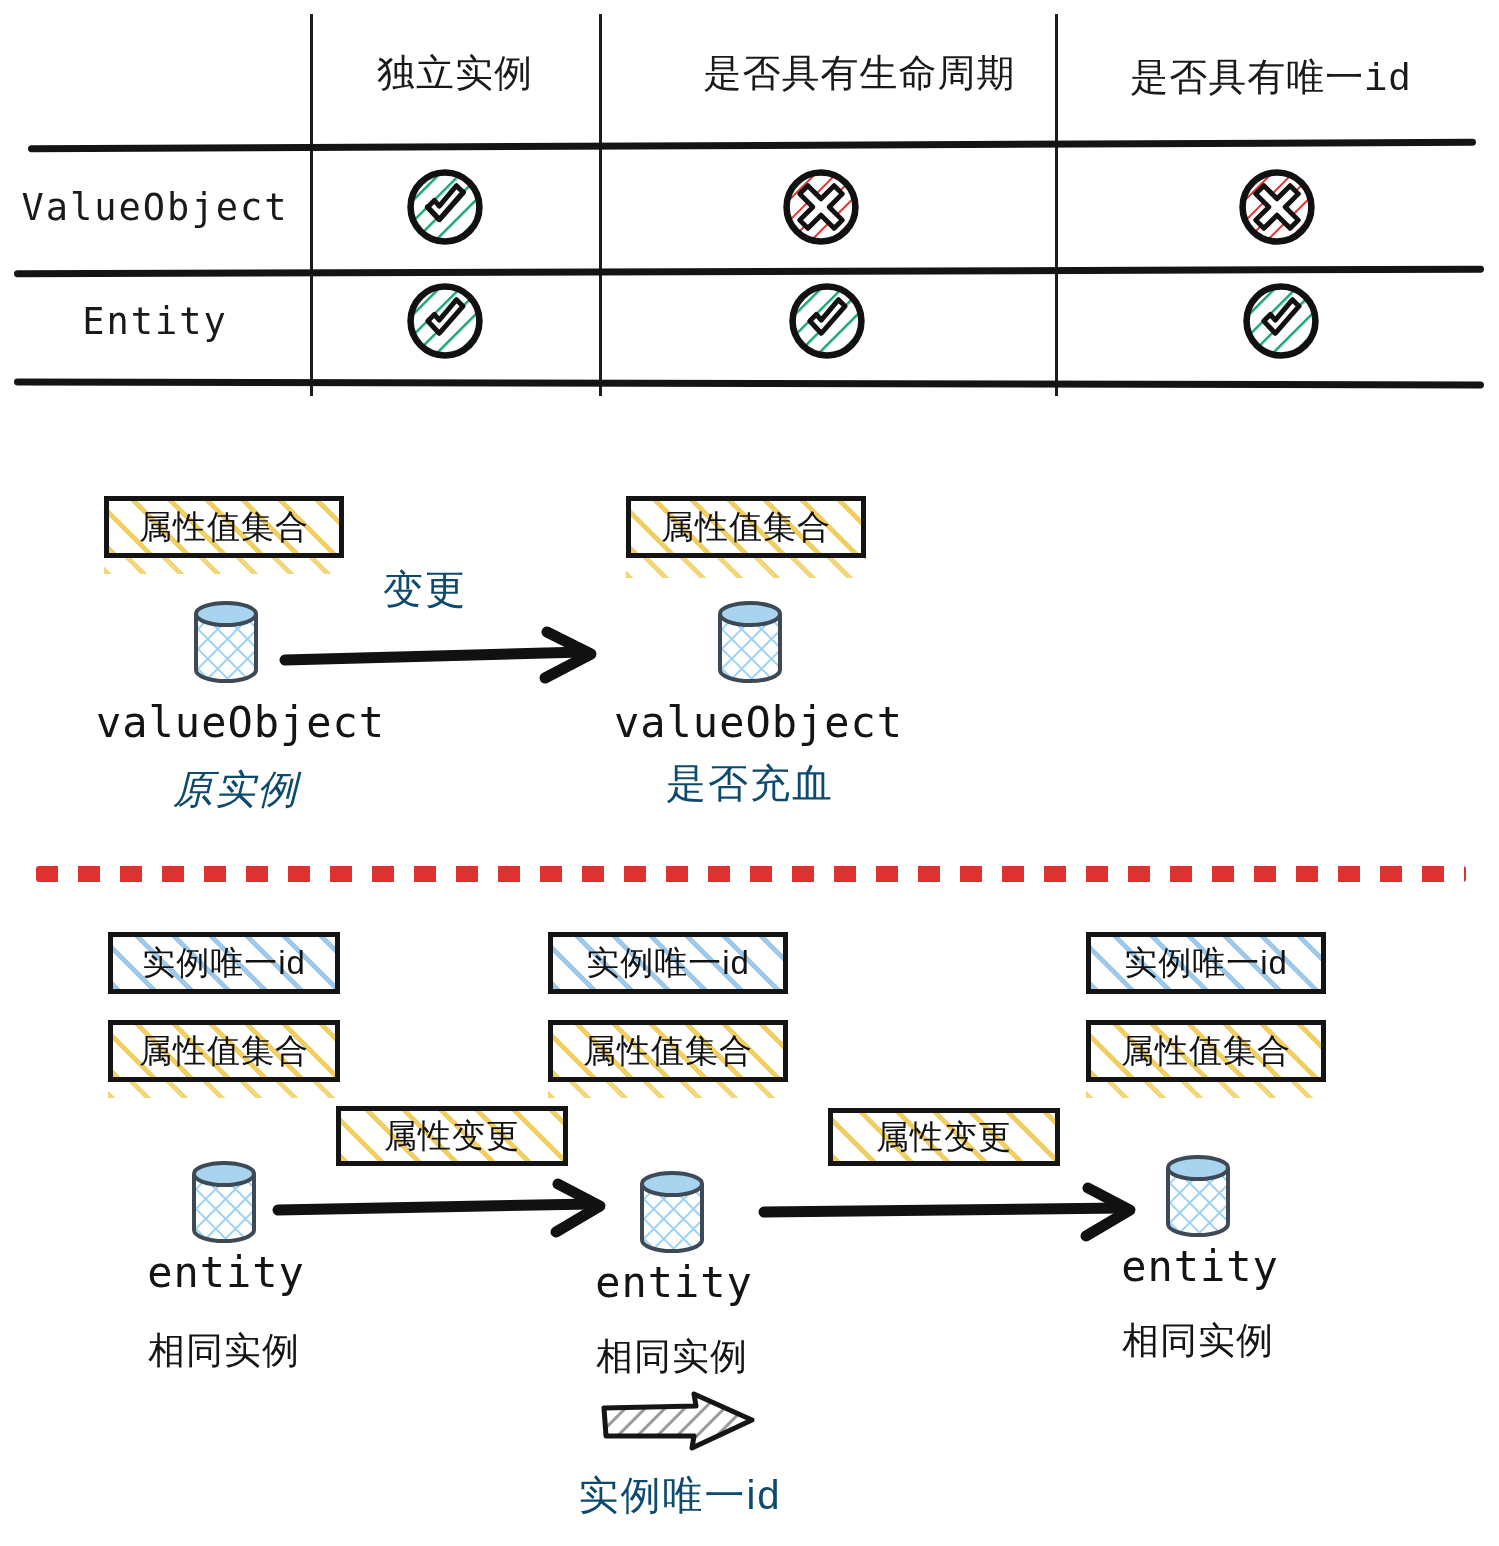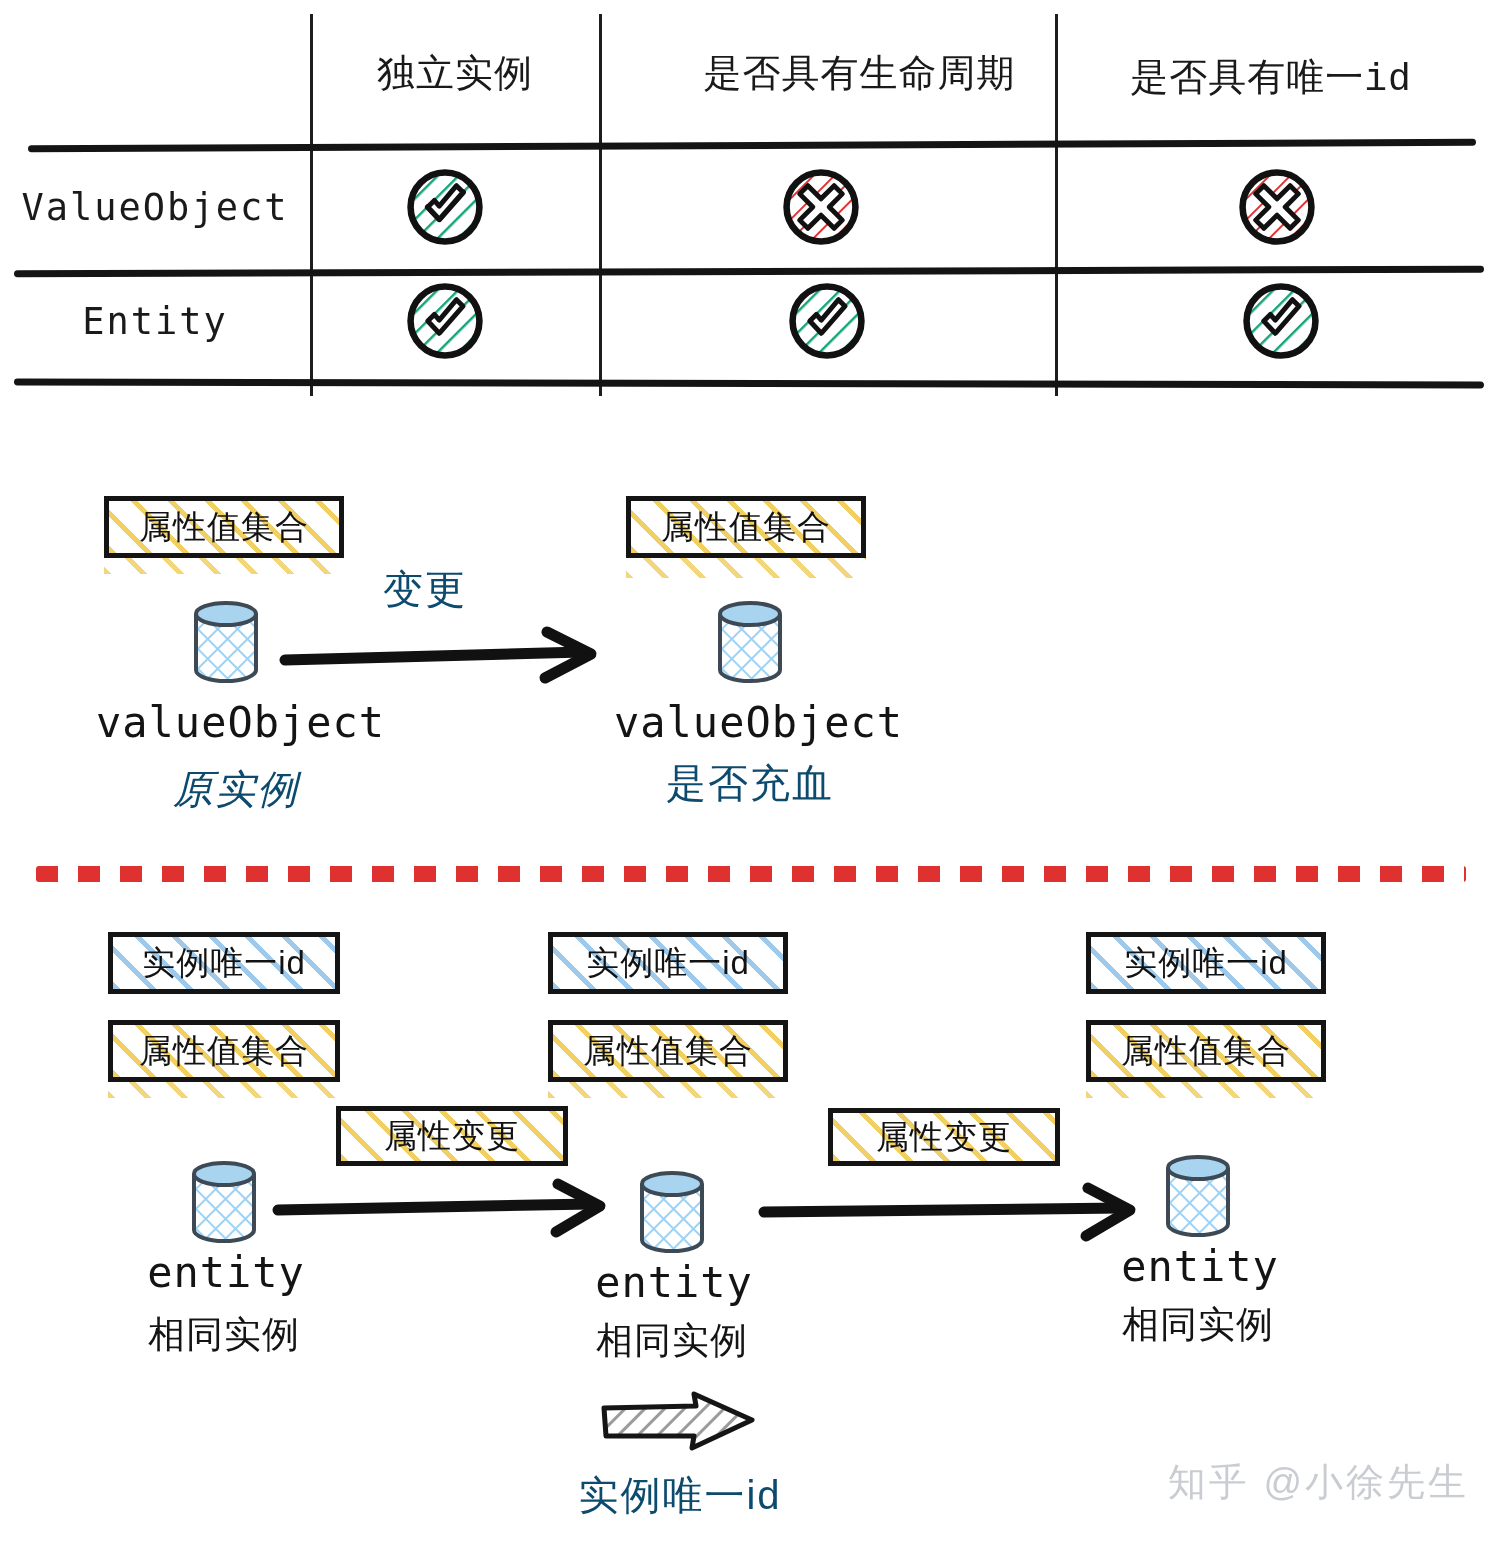--- a/index.html
+++ b/index.html
@@ -63,20 +63,21 @@
   }
   .cap-cn{
     position:absolute;text-align:center;font-size:40px;letter-spacing:2px;
     font-family:"Liberation Sans","DejaVu Sans",sans-serif;color:#0c4a6e;
     white-space:nowrap;
   }
   .cap-sm{
     position:absolute;text-align:center;font-size:37px;letter-spacing:1px;
     font-family:Liberation Mono, monospace;color:#141414;
     white-space:nowrap;
+    margin-top:16px;
   }
 
   
   .divider{
     position:absolute;left:36px;top:866px;width:1430px;height:16px;
     background-image:repeating-linear-gradient(to right,
       #e03131 0px,#e03131 22px,rgba(255,255,255,0) 22px,rgba(255,255,255,0) 42px);
     border-radius:3px;
   }
 
@@ -371,15 +372,14 @@
             <rect width="14" height="14" fill="#fff"></rect>
             <rect width="3" height="14" fill="#9b9b9b"></rect>
           </pattern>
         </defs>
         <path d="M4 16 L96 14 L94 2 L152 28 L92 56 L94 44 L6 44 Z" fill="url(#gray-hatch)" stroke="#151515" stroke-width="5" stroke-linejoin="round"></path>
       </svg>
     </div>
     <div class="cap-cn" style="left:540px;top:1468px;width:280px;">实例唯一id</div>
   </div>
 
-  <div class="watermark">知乎 @小徐先生</div>
 
 </div>
 
 </body></html>

